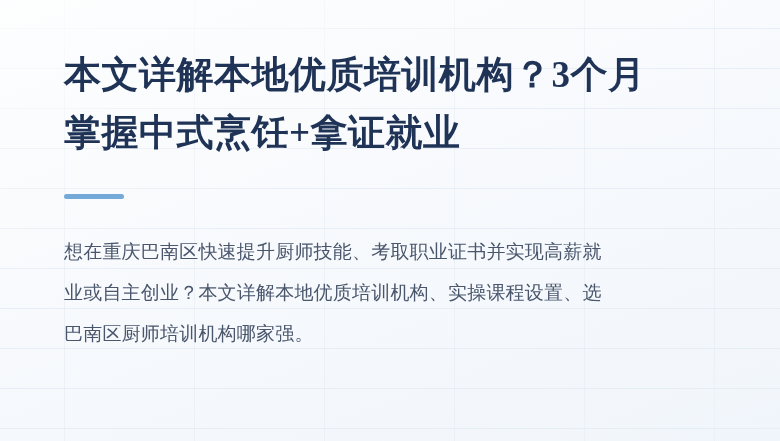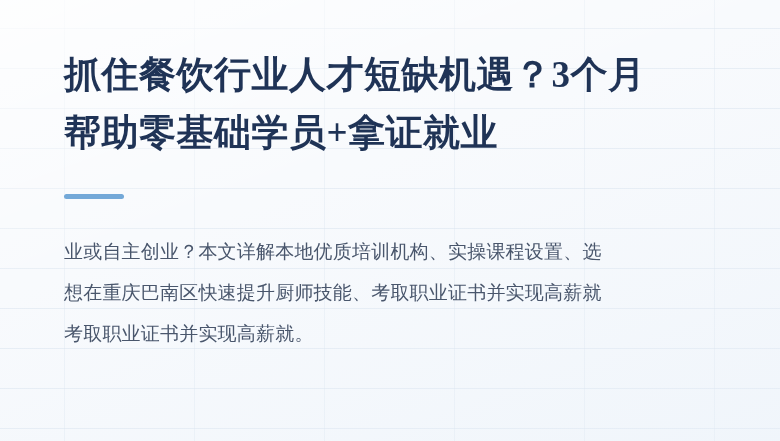--- a/index.html
+++ b/index.html
@@ -85,26 +85,26 @@
 <body>
 
 <div id="card">
 
   <div id="grid-bg"></div>
   <div id="wash-bg"></div>
 
   <div id="content">
 
     <div id="title-block">
-      <div class="title-line">抓住餐饮行业人才短缺机遇？3个月</div>
-      <div class="title-line">帮助零基础学员+拿证就业</div>
+      <div class="title-line">本文详解本地优质培训机构？3个月</div>
+      <div class="title-line">掌握中式烹饪+拿证就业</div>
     </div>
 
     <div id="divider"></div>
 
     <div id="summary-block">
+      <div class="summary-line">想在重庆巴南区快速提升厨师技能、考取职业证书并实现高薪就</div>
       <div class="summary-line">业或自主创业？本文详解本地优质培训机构、实操课程设置、选</div>
-      <div class="summary-line">想在重庆巴南区快速提升厨师技能、考取职业证书并实现高薪就</div>
-      <div class="summary-line">考取职业证书并实现高薪就。</div>
+      <div class="summary-line">巴南区厨师培训机构哪家强。</div>
     </div>
 
   </div>
 </div>
 
 </body></html>

